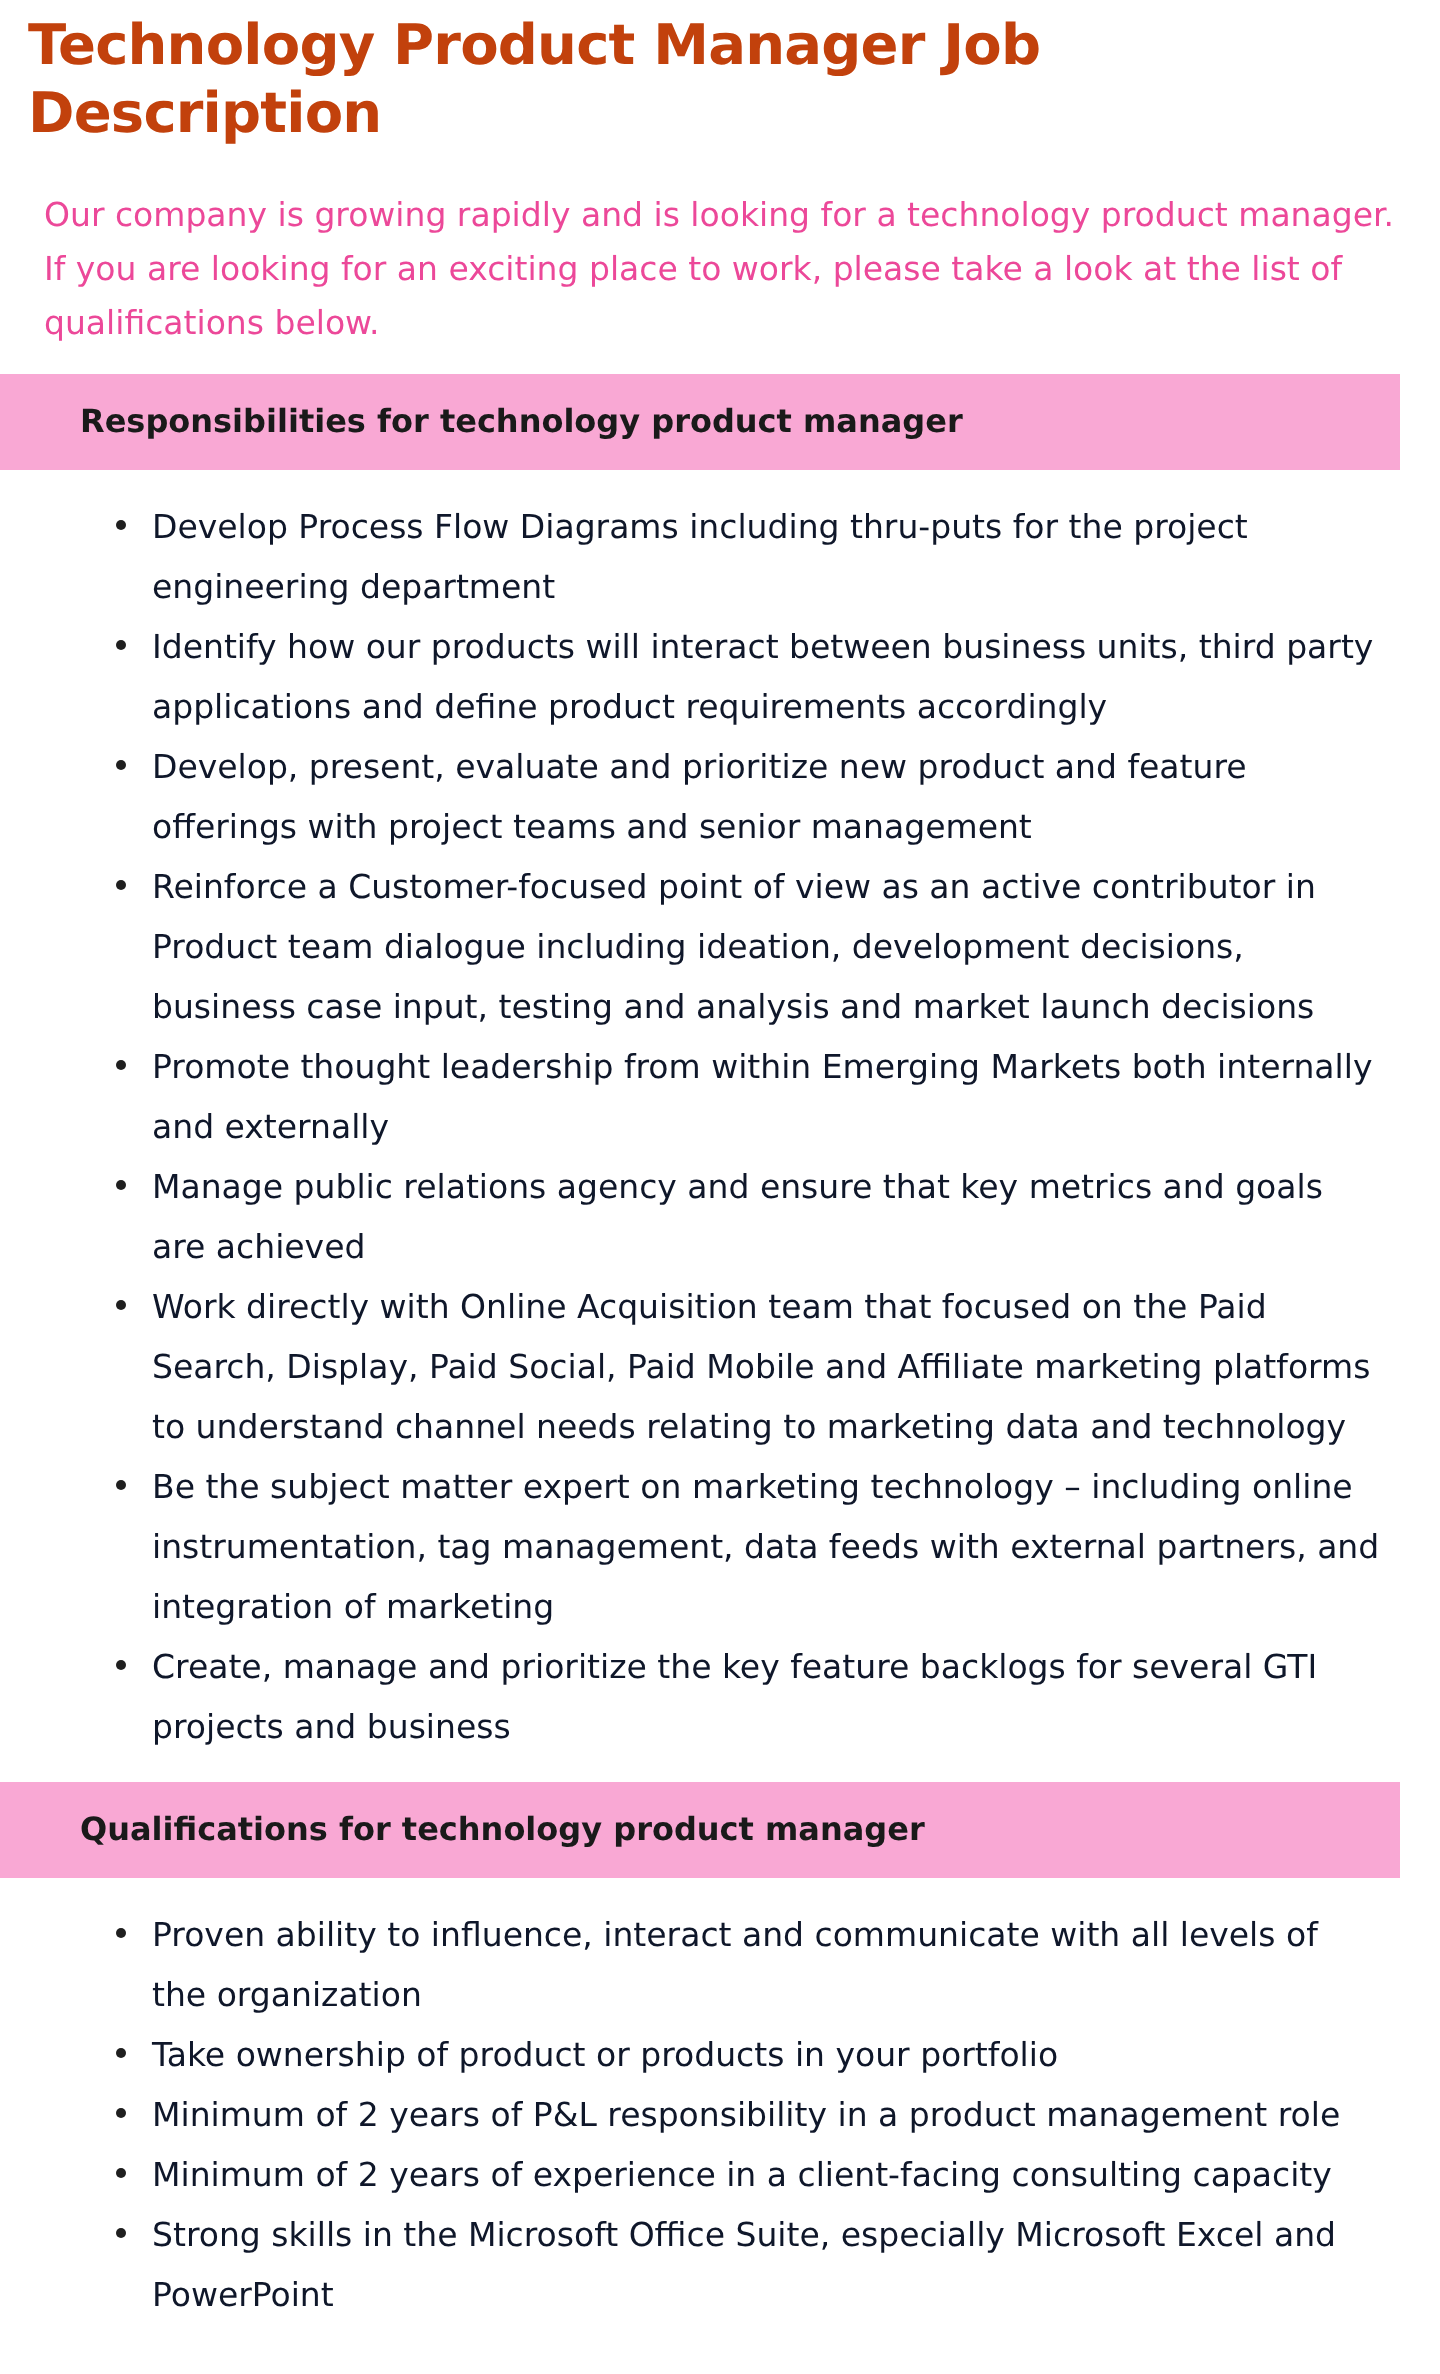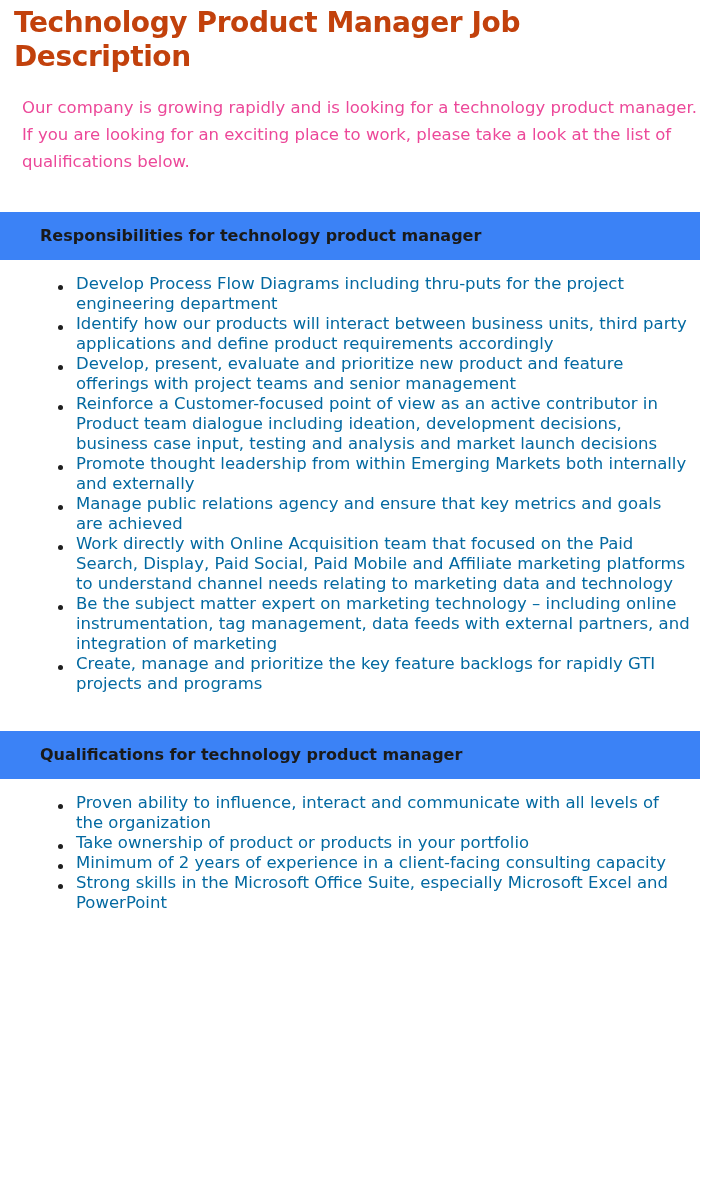--- a/index.html
+++ b/index.html
@@ -30,40 +30,40 @@
   }
   .intro {
     font-size: 16.5px;
     line-height: 27px;
     color: #ec4899;
     margin: 20px 0 0 0;
     padding: 0 22px 0 22px;
     max-width: 680px;
   }
   .section-header {
-    background: #3b82f6;
-    margin: 37px 0 0 0;
+    background: #f9a8d4;
+    margin: 12px 0 0 0;
     padding: 13px 0 13px 40px;
     font-size: 16px;
     line-height: 22px;
     font-weight: 700;
     color: #1a1a1a;
     box-sizing: border-box;
     width: 700px;
   }
   ul.bullets {
     margin: 14px 0 0 0;
     padding: 0 30px 0 58px;
     list-style: none;
   }
   ul.bullets li {
     position: relative;
     font-size: 16.5px;
-    line-height: 20px;
-    color: #0369a1;
+    line-height: 30px;
+    color: #0f172a;
     margin: 0 0 0 0;
     padding: 0 0 0 18px;
   }
   ul.bullets li::before {
     content: "";
     position: absolute;
     left: 0;
     top: 11px;
     width: 5px;
     height: 5px;
@@ -83,24 +83,25 @@
   <div class="section-header">Responsibilities for technology product manager</div>
   <ul class="bullets">
     <li>Develop Process Flow Diagrams including thru-puts for the project engineering department</li>
     <li>Identify how our products will interact between business units, third party applications and define product requirements accordingly</li>
     <li>Develop, present, evaluate and prioritize new product and feature offerings with project teams and senior management</li>
     <li>Reinforce a Customer-focused point of view as an active contributor in Product team dialogue including ideation, development decisions, business case input, testing and analysis and market launch decisions</li>
     <li>Promote thought leadership from within Emerging Markets both internally and externally</li>
     <li>Manage public relations agency and ensure that key metrics and goals are achieved</li>
     <li>Work directly with Online Acquisition team that focused on the Paid Search, Display, Paid Social, Paid Mobile and Affiliate marketing platforms to understand channel needs relating to marketing data and technology</li>
     <li>Be the subject matter expert on marketing technology – including online instrumentation, tag management, data feeds with external partners, and integration of marketing</li>
-    <li>Create, manage and prioritize the key feature backlogs for rapidly GTI projects and programs</li>
+    <li>Create, manage and prioritize the key feature backlogs for several GTI projects and business</li>
   </ul>
 
   <div class="section-header">Qualifications for technology product manager</div>
   <ul class="bullets">
     <li>Proven ability to influence, interact and communicate with all levels of the organization</li>
     <li>Take ownership of product or products in your portfolio</li>
+    <li>Minimum of 2 years of P&amp;L responsibility in a product management role</li>
     <li>Minimum of 2 years of experience in a client-facing consulting capacity</li>
     <li>Strong skills in the Microsoft Office Suite, especially Microsoft Excel and PowerPoint</li>
   </ul>
 
 </div>
 
 </body></html>

